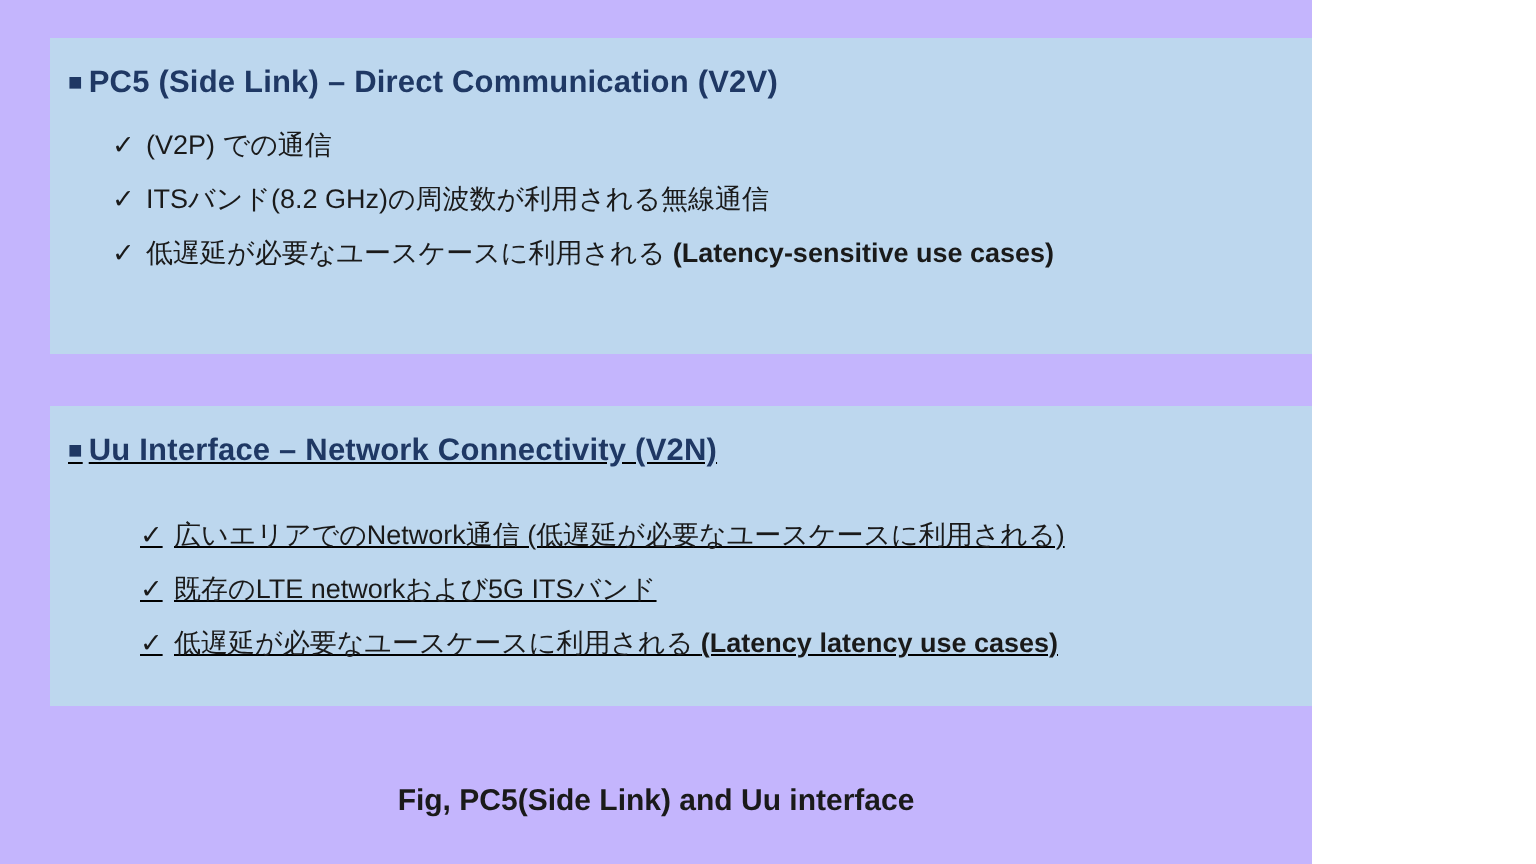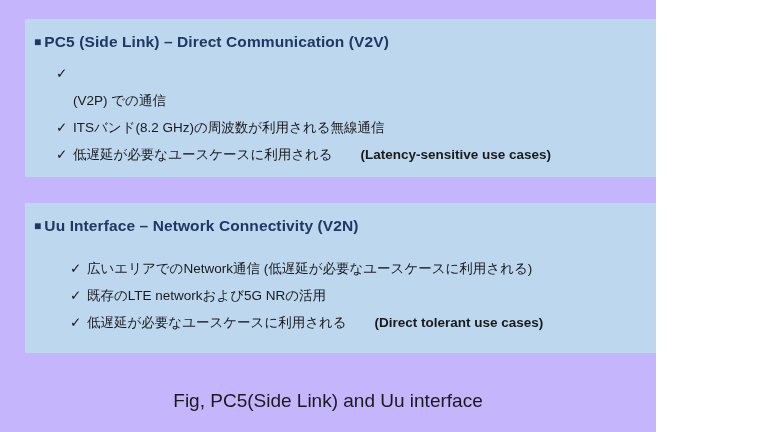--- a/index.html
+++ b/index.html
@@ -16,21 +16,21 @@
     font-family: "Liberation Sans", "DejaVu Sans", sans-serif;
   }
   .box {
     position: absolute;
     left: 25px;
     width: 719px;
     background: #BDD7EE;
     box-sizing: border-box;
   }
   .box-1 { top: 19px; height: 158px; }
-  .box-2 { top: 203px; height: 150px; }
+  .box-2 { top: 203px; height: 150px; text-decoration: underline; }
   .box-title {
     margin: 0;
     padding: 13px 10px 0 9px;
     font-size: 15.5px;
     font-weight: bold;
     line-height: 20px;
     color: #1F3864;
     letter-spacing: 0.1px;
     white-space: nowrap;
   }
@@ -51,31 +51,32 @@
   .bullet {
     display: flex;
     line-height: 27px;
   }
   .check {
     flex: 0 0 17px;
     width: 17px;
     color: #1a1a1a;
   }
   .btext { flex: 1; }
-  .bold-part { font-weight: bold; margin-left: 24px; }
+  .bold-part { font-weight: bold; }
   .line2 {  }
   .caption {
     position: absolute;
     left: 0;
     top: 386px;
     width: 100%;
     text-align: center;
-    font-size: 19px;
+    font-size: 15px;
     line-height: 30px;
     color: #1a1a1a;
+    font-weight: bold;
   }
 </style>
 </head>
 <body>
 
 <div class="slide">
 
   <section class="box box-1">
     <h2 class="box-title">
       <span class="square-marker">■</span><span>PC5 (Side Link) – Direct Communication (V2V)</span>
@@ -100,24 +101,24 @@
     <h2 class="box-title">
       <span class="square-marker">■</span><span>Uu Interface – Network Connectivity (V2N)</span>
     </h2>
     <ul class="bullets">
       <li class="bullet">
         <span class="check">✓</span>
         <div class="btext"><span>広いエリアでのNetwork通信 (低遅延が必要なユースケースに利用される)</span><span class="bold-part"></span><div class="line2"></div></div>
       </li>
       <li class="bullet">
         <span class="check">✓</span>
-        <div class="btext"><span>既存のLTE networkおよび5G NRの活用</span><span class="bold-part"></span><div class="line2"></div></div>
+        <div class="btext"><span>既存のLTE networkおよび5G ITSバンド</span><span class="bold-part"></span><div class="line2"></div></div>
       </li>
       <li class="bullet">
         <span class="check">✓</span>
-        <div class="btext"><span>低遅延が必要なユースケースに利用される </span><span class="bold-part">(Direct tolerant use cases)</span><div class="line2"></div></div>
+        <div class="btext"><span>低遅延が必要なユースケースに利用される </span><span class="bold-part">(Latency latency use cases)</span><div class="line2"></div></div>
       </li>
     </ul>
   </section>
 
   <div class="caption">Fig, PC5(Side Link) and Uu interface</div>
 
 </div>
 
 </body></html>

